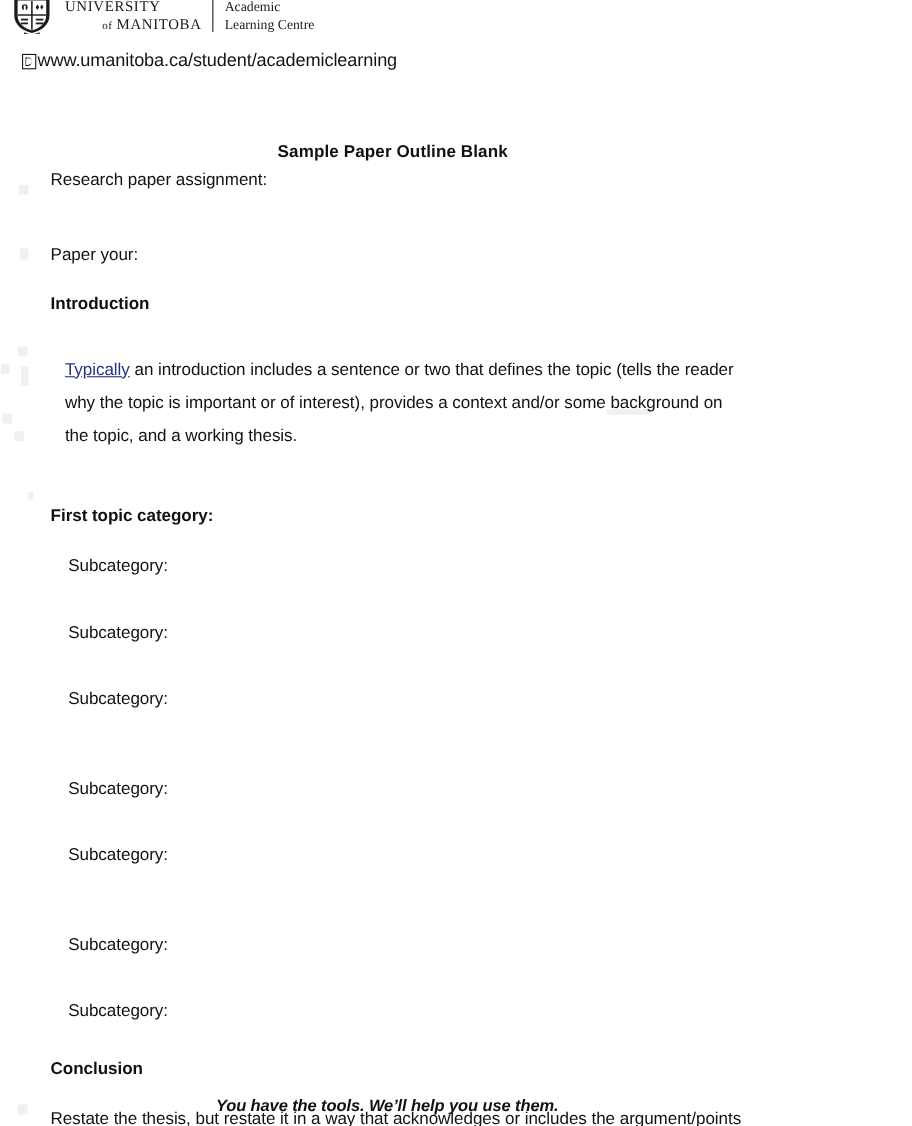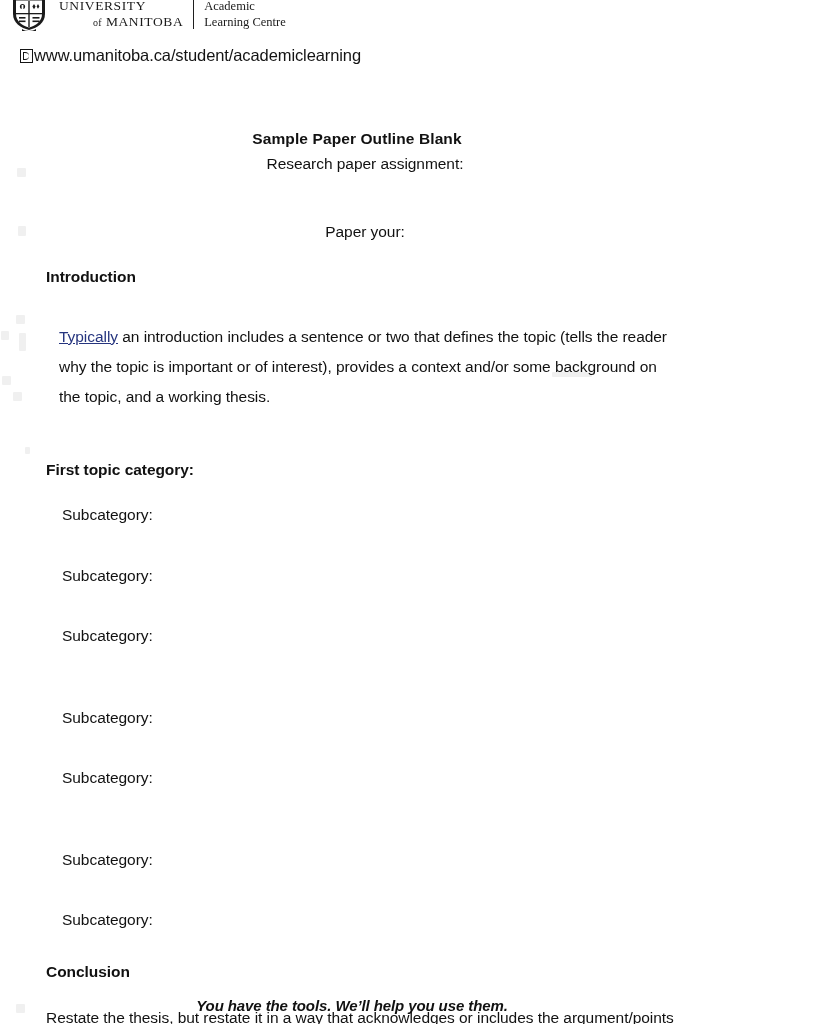--- a/index.html
+++ b/index.html
@@ -138,21 +138,20 @@
     left: 46px;
     right: 20px;
     top: 156px;
   }
 
   .line-reg {
     font-size: 15.5px;
     color: #111;
     line-height: 1.0;
     letter-spacing: -0.05px;
-    text-align: center;
   }
   .line-bold {
     font-size: 15.5px;
     font-weight: bold;
     color: #111;
     line-height: 1.0;
     letter-spacing: -0.05px;
   }
   .sub-item {
     font-size: 15.5px;

